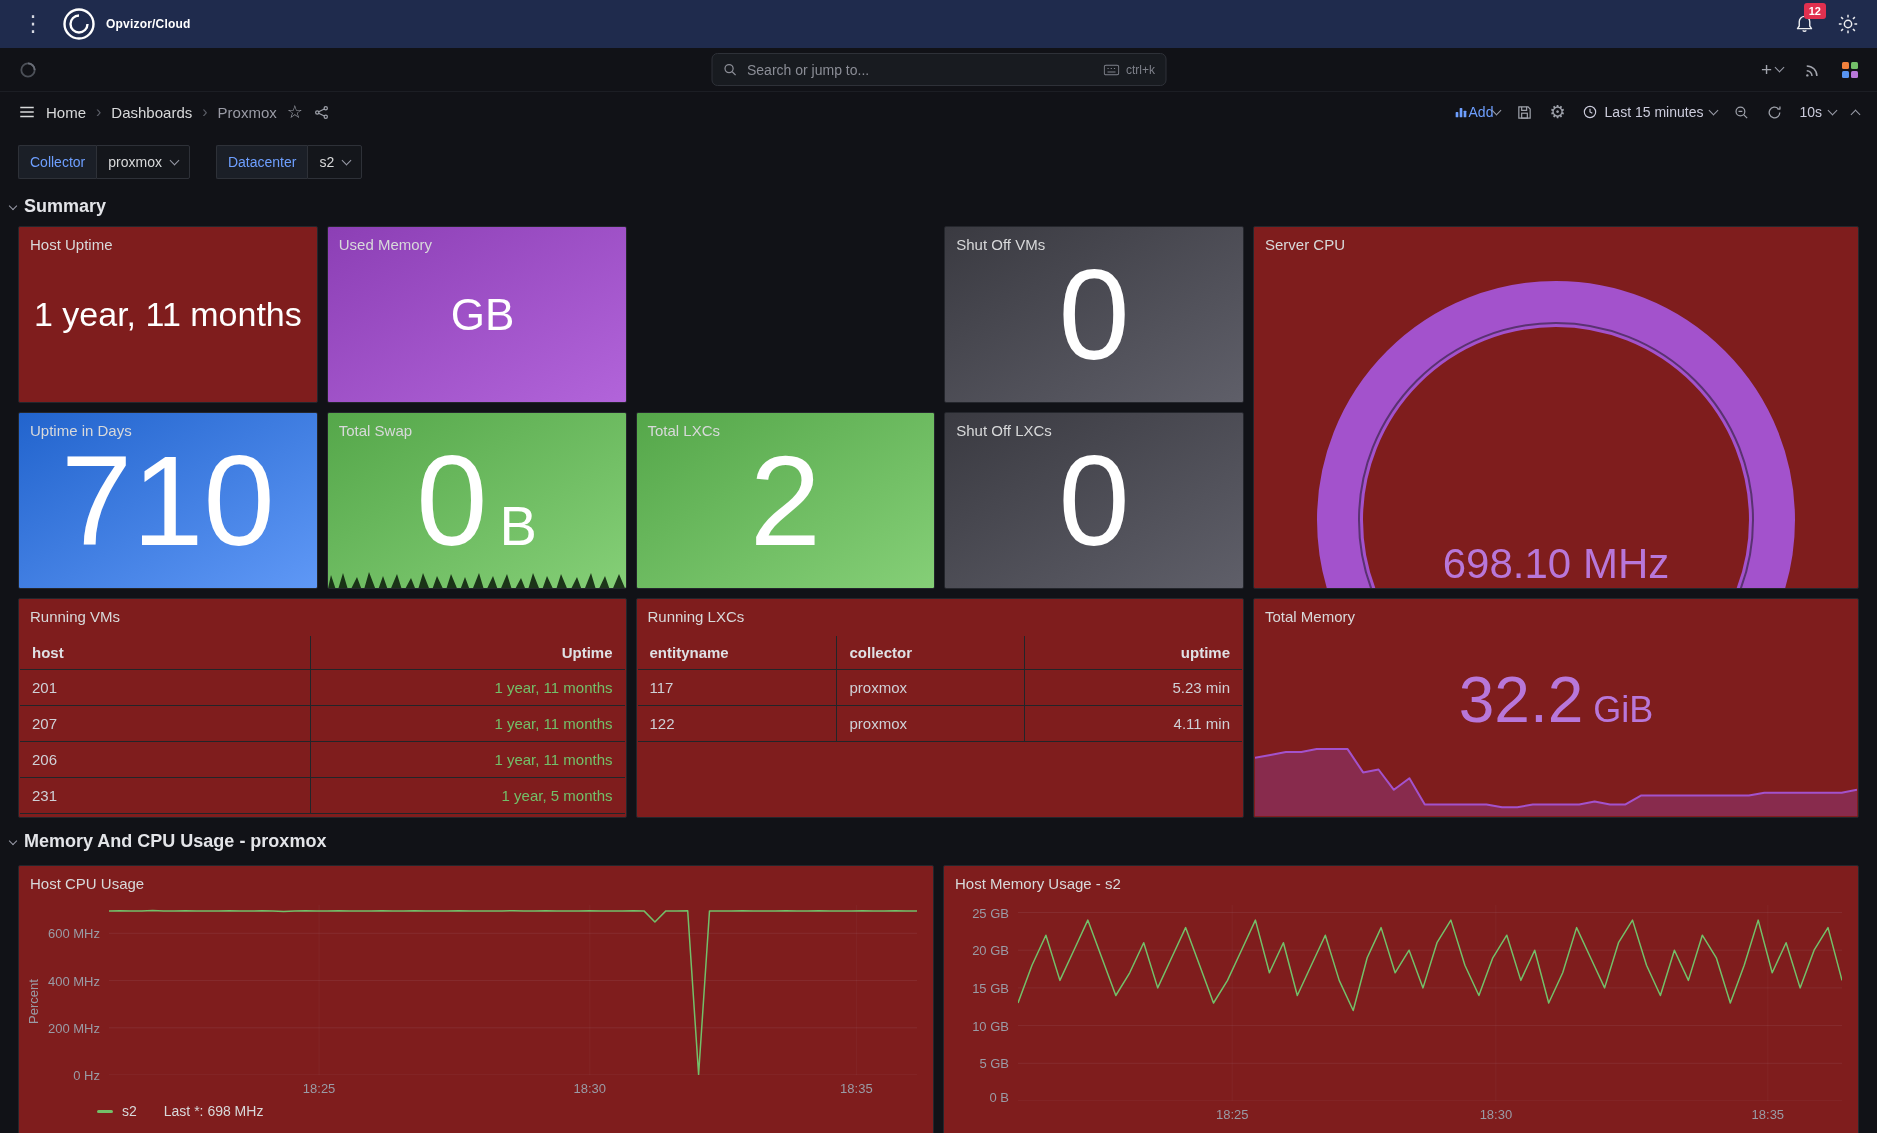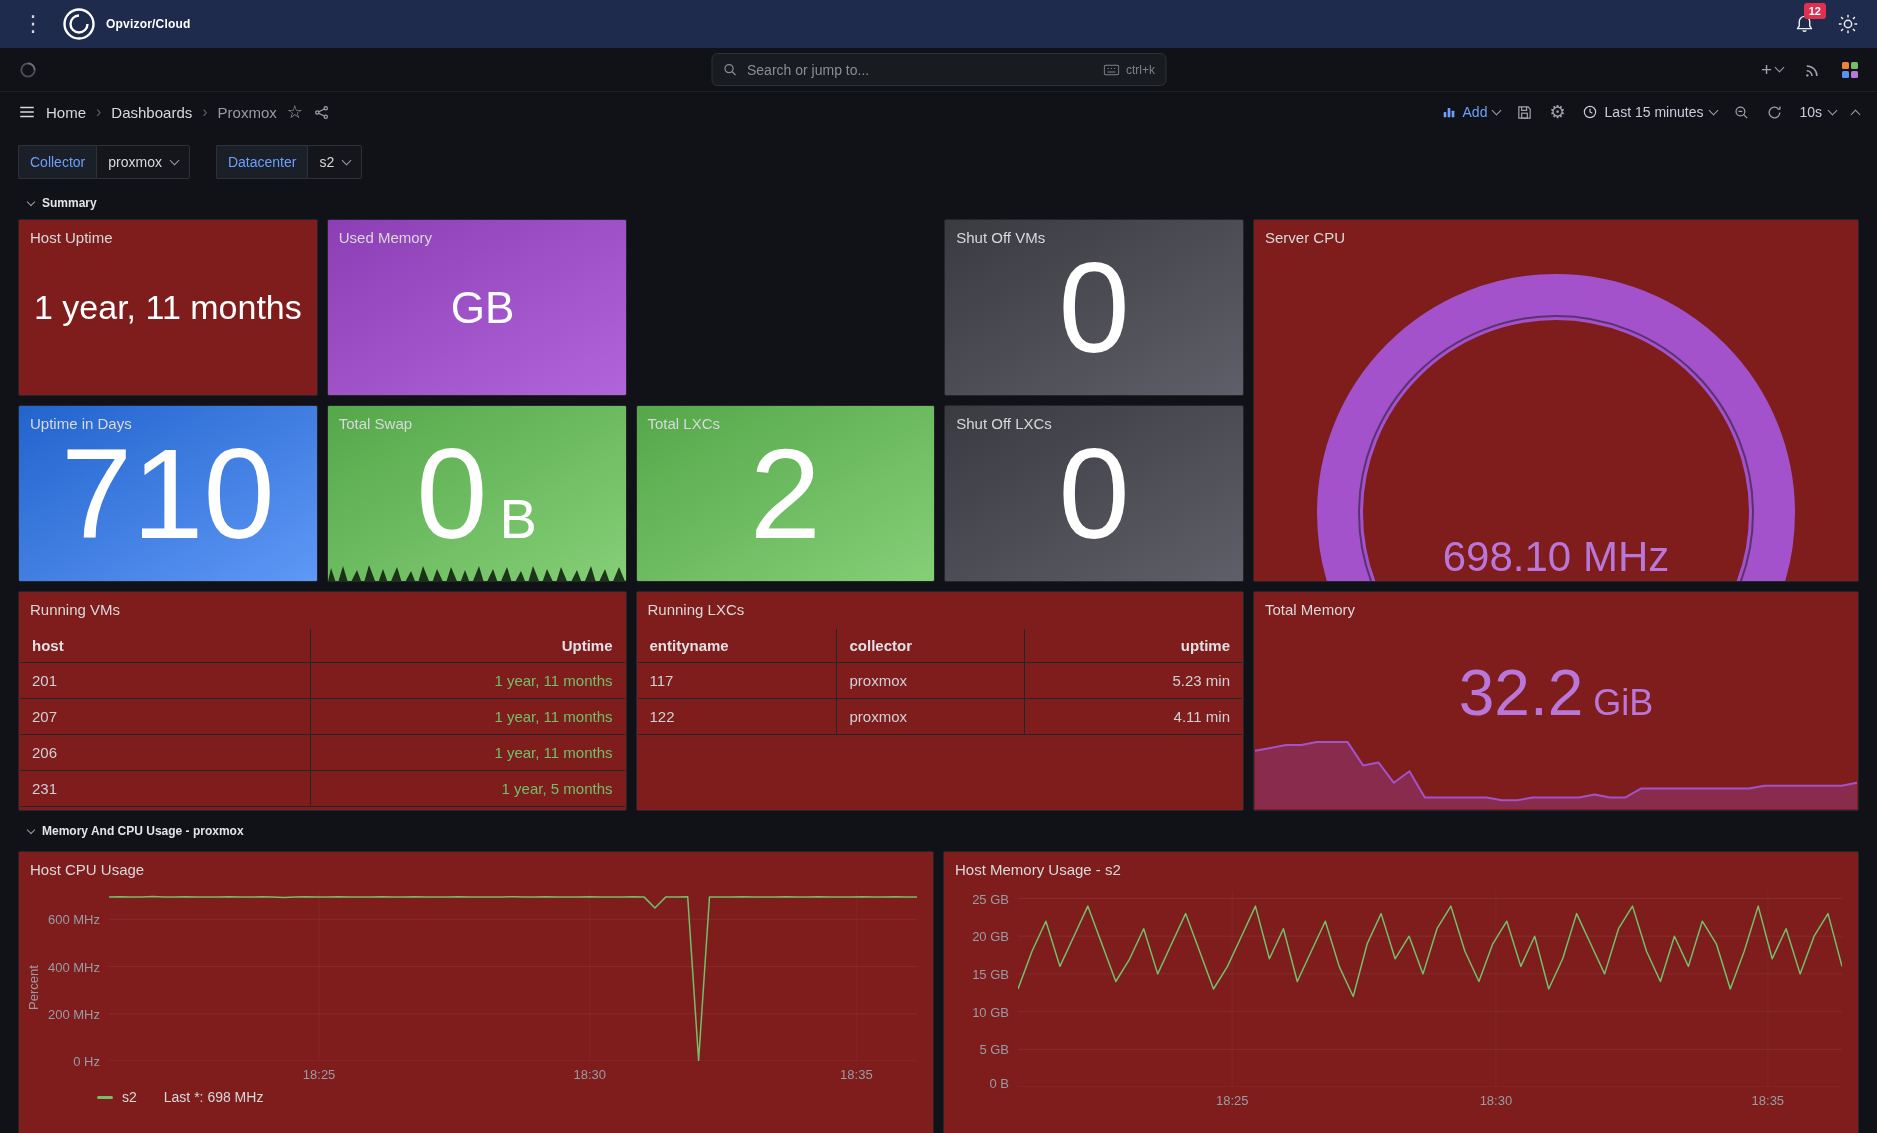--- a/index.html
+++ b/index.html
@@ -33,34 +33,34 @@
   .nav-btn{display:flex;align-items:center;gap:4px;cursor:pointer;color:#a2a4ad;font-size:19px;}
   
   .toolbar{height:40px;display:flex;align-items:center;padding:0 18px;gap:10px;background:#111217;}
   .breadcrumb{display:flex;align-items:center;gap:10px;font-size:15px;}
   .bc-link{color:#d8d9da;cursor:pointer;}
   .bc-sep{color:#5a5d66;font-size:16px;}
   .bc-current{color:#9a9ba5;}
   .tb-icon{color:#9fa2ab;cursor:pointer;display:flex;align-items:center;}
   .star{font-size:18px;line-height:1;}
   .toolbar-right{margin-left:auto;display:flex;align-items:center;gap:16px;font-size:14px;color:#ccccdc;}
-  .add-ctl{display:flex;align-items:center;gap:6px;color:#6e9fff;font-weight:500;cursor:pointer;}
+  .add-ctl{display:flex;align-items:center;gap:0;color:#6e9fff;font-weight:500;cursor:pointer;}
   .ctl{display:flex;align-items:center;gap:7px;cursor:pointer;color:#ccccdc;}
   .chev{width:7px;height:7px;border-right:1.5px solid #9a9ca9;border-bottom:1.5px solid #9a9ca9;
     transform:rotate(45deg);margin-top:-4px;}
   .chev-up{transform:rotate(-135deg);margin-top:4px;}
   
   .filters{display:flex;gap:26px;padding:13px 18px 4px;}
   .var{display:flex;cursor:pointer;}
   .var-label{height:34px;display:flex;align-items:center;padding:0 11px;border:1px solid #2e3138;
     border-right:none;border-radius:2px 0 0 2px;color:#6e9fff;font-size:14px;background:#1b1f27;}
   .var-value{height:34px;display:flex;align-items:center;gap:9px;padding:0 11px;border:1px solid #2e3138;
     border-radius:0 2px 2px 0;color:#d8d9da;font-size:14px;background:#14161b;}
   
-  .section-header{display:flex;align-items:center;gap:8px;padding:13px 28px 9px;font-size:12px;
+  .section-header{display:flex;align-items:center;gap:8px;padding:13px 10px 9px;font-size:18px;
     font-weight:600;color:#e3e4e8;cursor:pointer;}
   .section-header .chev{margin-top:-2px;width:6px;height:6px;}
   
   .grid{display:grid;grid-template-columns:repeat(4,1fr) 606px;grid-template-rows:177px 177px 220px;
     gap:9px;padding:0 18px;}
   .panel{background:#7f1d1d;border:1px solid #24262c;border-radius:2px;position:relative;overflow:hidden;}
   .panel-title{padding:9px 11px;font-size:15px;color:#d8d9da;position:relative;z-index:2;}
   .stat-center{position:absolute;inset:0;display:flex;align-items:center;justify-content:center;z-index:1;}
   .stat-line{display:flex;align-items:baseline;}
   .big{font-size:128px;font-weight:500;color:#fff;line-height:1;}

